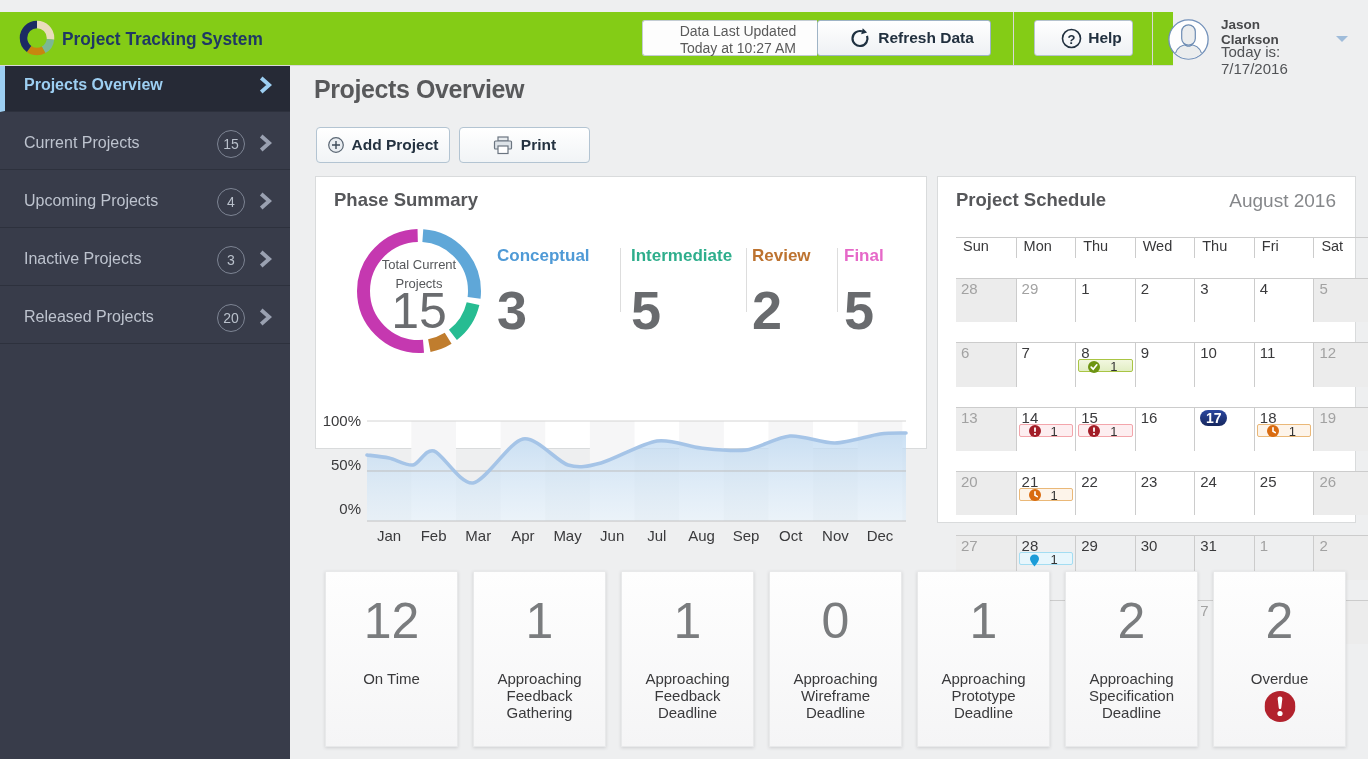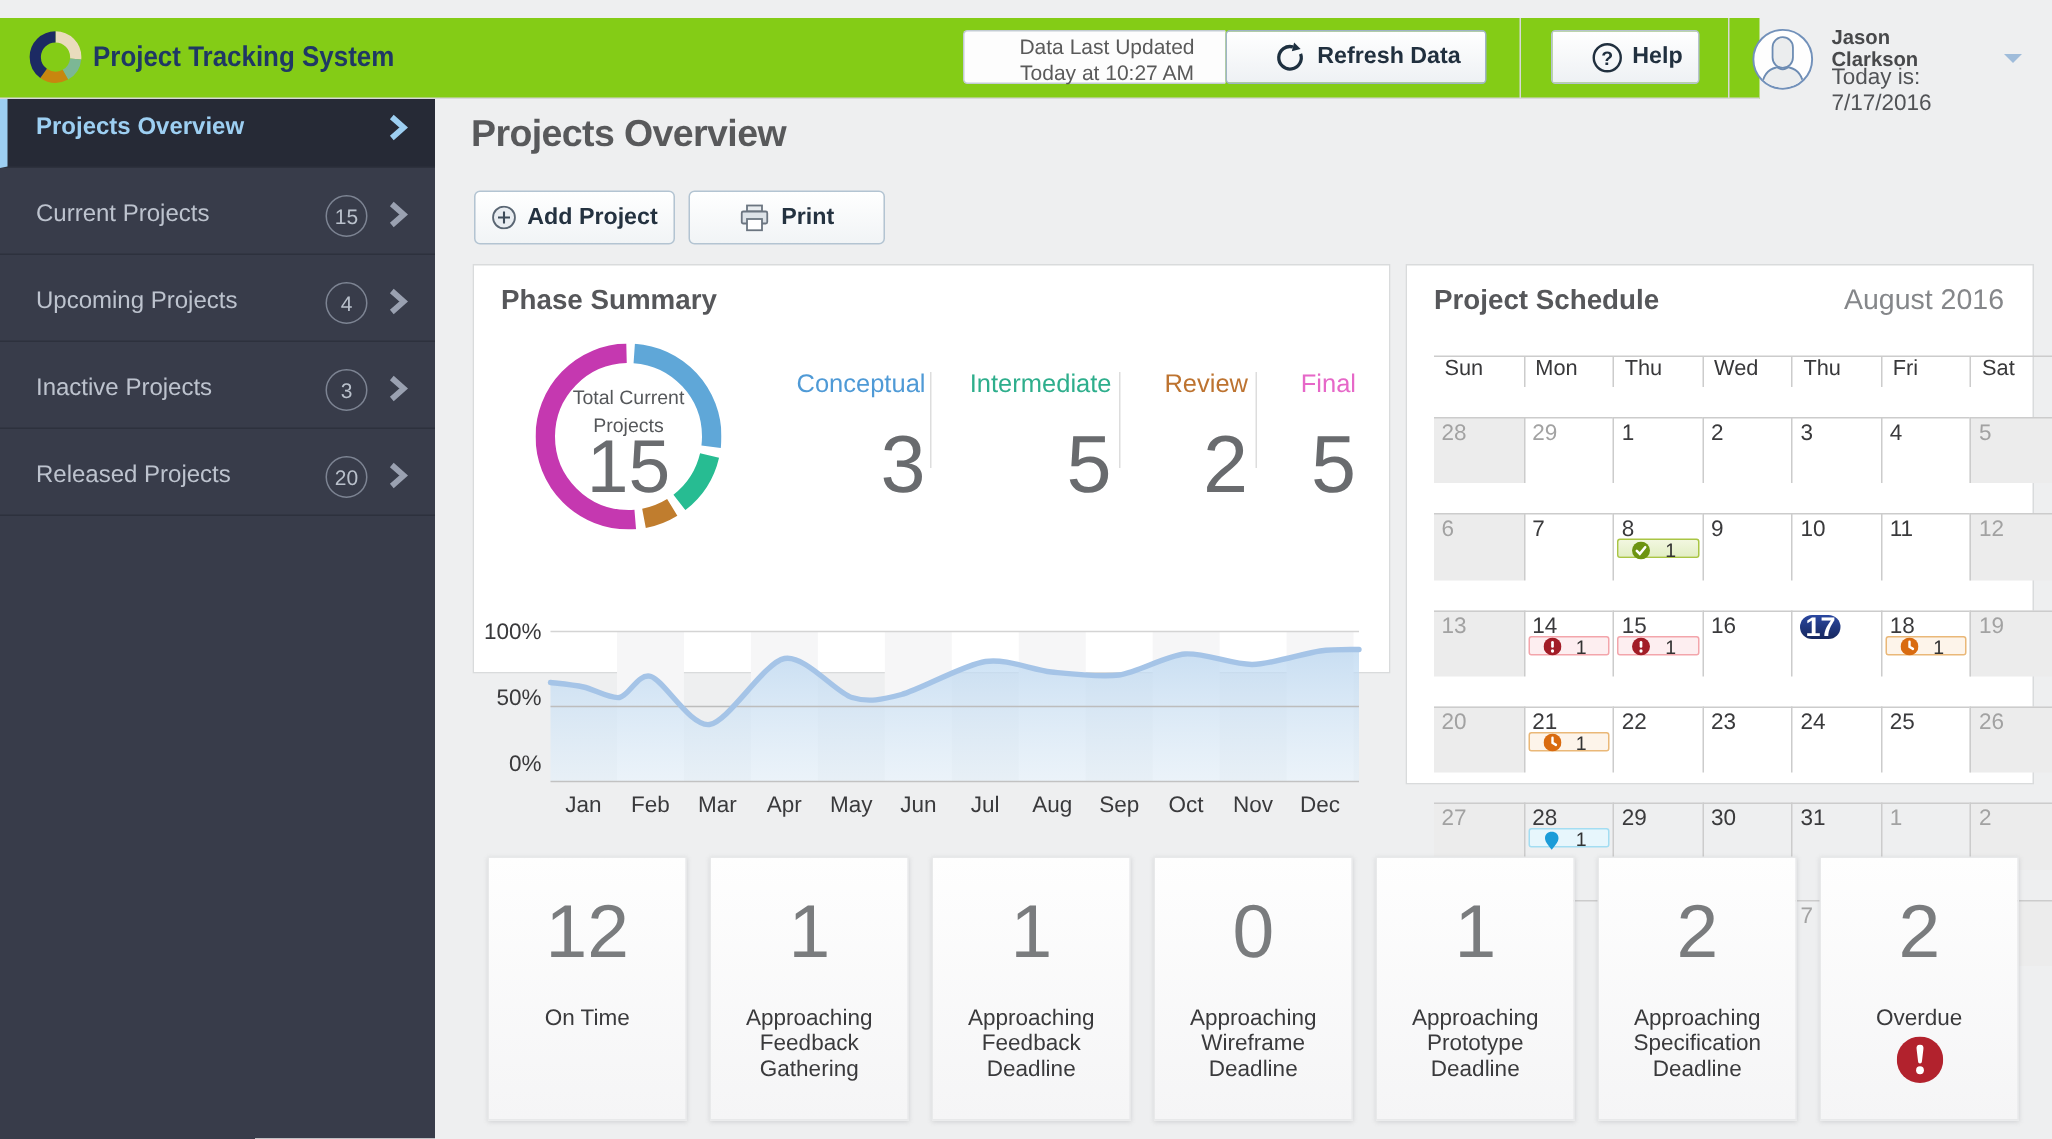--- a/index.html
+++ b/index.html
@@ -37,21 +37,21 @@
 .mbtn { position:absolute; top:127px; height:36px; border:1px solid #b3c4d2; border-radius:4px; background:linear-gradient(#ffffff,#f1f4f6); display:flex; align-items:center; justify-content:center; gap:8px; font-size:15.5px; font-weight:bold; color:#243240; }
 #addbtn { left:316px; width:134px; }
 #printbtn { left:459px; width:131px; }
 
 .card { position:absolute; background:#fff; border:1px solid #d9dbdc; }
 #phasecard { left:315px; top:176px; width:612px; height:273px; }
 #schedcard { left:937px; top:176px; width:419px; height:347px; }
 .cardtitle { position:absolute; left:18px; top:12px; font-size:18.5px; font-weight:bold; color:#56575a; }
 
 
-.pleg { position:absolute; text-align:right; }
+.pleg { position:absolute; text-align:left;font-weight:bold; }
 .pleg .pl { font-size:17px; }
 .pleg .pn { font-size:54px; color:#696b6e; margin-top:13px; }
 .vsep { position:absolute; width:1px; background:#ddd; top:71px; height:64px; }
 
 
 #dctext { position:absolute; left:53px; top:78px; width:100px; text-align:center; font-size:13px; color:#55575a; line-height:19px; }
 #dcnum { position:absolute; left:45px; top:109px; width:116px; text-align:center; font-size:50px; color:#6a6c6f; line-height:1; }
 
 
 #cal { position:absolute; left:18px; top:60px; width:417px; }
@@ -65,21 +65,21 @@
 .ccell .dn { position:absolute; left:5px; top:1px; color:#3a3a3c; }
 .ccell.wk { background:#ececec; }
 .ccell.wk .dn, .ccell.oth .dn { color:#a2a2a2; }
 .cbadge { position:absolute; left:2px; right:2px; top:16px; height:13px; border-radius:2px; font-size:12px; color:#333; }
 .cbadge .num { position:absolute; left:31px; top:-1px; font-size:13px; }
 .cbadge svg { position:absolute; left:9px; top:0.5px; }
 .b-green { background:linear-gradient(#f2f7e0,#e2eec4); border:1px solid #a9c544; }
 .b-red { background:#fdeef0; border:1px solid #f3a5ab; }
 .b-orange { background:#fdf4ea; border:1px solid #eab878; }
 .b-blue { background:#e7f6fc; border:1px solid #a3ddf2; }
-#today { position:absolute; left:5px; top:2px; width:27px; height:16px; border-radius:8px; background:linear-gradient(#2a47a0,#16275e); color:#fff; font-size:18px; font-weight:bold; text-align:center; line-height:16px; }
+#today { position:absolute; left:5px; top:2px; width:27px; height:16px; border-radius:8px; background:linear-gradient(#2a47a0,#16275e); color:#fff; font-size:14px; font-weight:bold; text-align:center; line-height:16px; }
 
 
 .scard { position:absolute; top:571px; width:133px; height:176px; border:1px solid #e8e9ea; background:linear-gradient(#fefefe,#f5f5f6); text-align:center; box-shadow:0 1px 3px rgba(120,120,125,0.25); }
 .scard .bn { position:absolute; left:0; right:0; top:24px; font-size:50px; color:#7a7c7e; line-height:50px; }
 .scard .bl { position:absolute; left:0; right:0; top:98px; font-size:15px; color:#3a3a3c; line-height:17px; }
 .scard svg.ov { position:absolute; left:50%; top:119px; transform:translateX(-50%); }
 </style>
 </head>
 <body>
 <div id="page">

